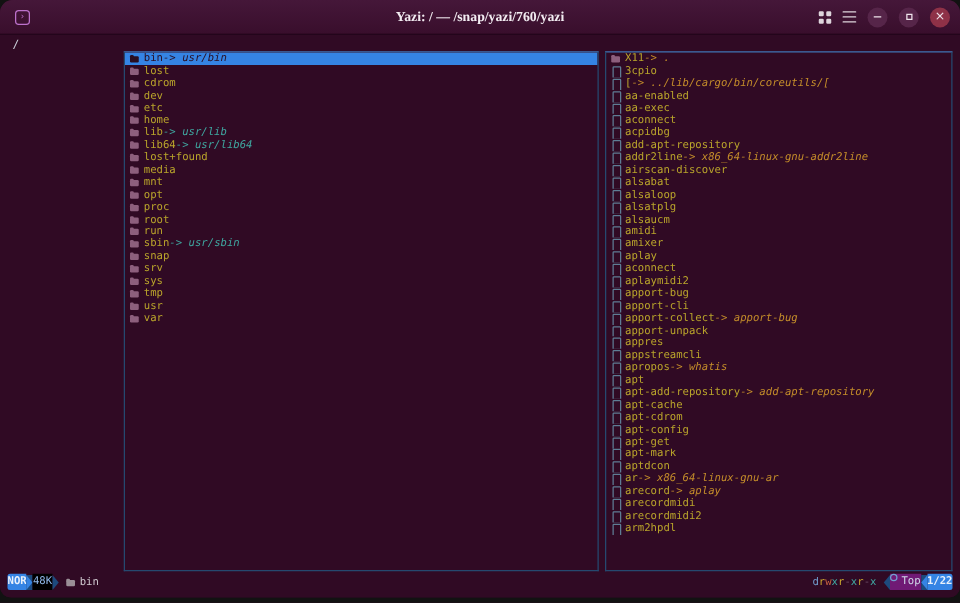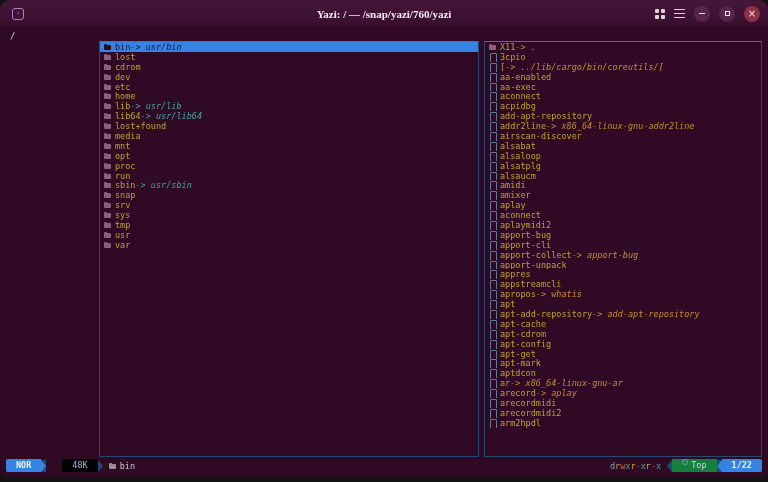--- a/index.html
+++ b/index.html
@@ -84,24 +84,24 @@
   .icon.file::before{ content:""; position:absolute; left:1px; top:0; width:5px; height:8px; border:1px solid #5e7d94; border-radius:1px; }
   .row.selected .icon.dir::before, .row.selected .icon.dir::after { background:#2a0e22; }
 
   
   .statusbar {
     position:absolute; left:6px; right:6px; bottom:6px; height:13px;
     display:flex; justify-content:space-between; align-items:center;
     font-size:8.5px;
   }
   .sb-left, .sb-right { display:flex; align-items:center; height:13px; }
-  .chip { height:13px; line-height:13px; padding:0 10px; }
+  .chip { height:13px; line-height:13px; padding:0 0; }
   .chip.mode { background:var(--accent,#3584e4); color:#eaf1fb; font-weight:bold; border-radius:2px 0 0 2px; }
-  .chip.size { background:#000000; color:#8fb7e8;margin-left:16px; }
-  .chip.scroll { background:#15803d; color:#cfd8e8; display:flex; align-items:flex-start; gap:3px; }
+  .chip.size { background:#000000; color:#8fb7e8; }
+  .chip.scroll { background:#701a75; color:#cfd8e8; display:flex; align-items:flex-start; gap:3px; }
   .chip.pos { background:var(--accent,#3584e4); color:#eaf1fb; font-weight:bold; border-radius:0 2px 2px 0; }
   .sep { width:0; height:0; border-top:6.5px solid transparent; border-bottom:6.5px solid transparent; }
   .sep.r-accent-on-dark { border-left:5px solid var(--accent,#3584e4); background:#1d4a7d; }
   .sep.r-dark-on-bg { border-left:5px solid #1d4a7d; }
   .sep.l-dark-on-bg { border-right:5px solid #1d4a7d; }
   .sep.l-accent-on-dark { border-right:5px solid var(--accent,#3584e4); background:#1d4a7d; }
   .hovered-name { color:#cfc9cf; margin-left:3px; }
   .status-folder { position:relative; width:8px; height:8px; margin-left:6px; flex:none; }
   .status-folder::before { content:""; position:absolute; left:0; top:2px; width:7px; height:5px; background:#9a8f96; border-radius:1px; }
   .status-folder::after  { content:""; position:absolute; left:0; top:1px; width:3px; height:2px; background:#9a8f96; border-radius:1px; }
@@ -196,20 +196,24 @@
             <span class="icon dir"></span>
             <span class="name">mnt</span>
           </div>
           <div class="row">
             <span class="icon dir"></span>
             <span class="name">opt</span>
           </div>
           <div class="row">
             <span class="icon dir"></span>
             <span class="name">proc</span>
+          </div>
+          <div class="row">
+            <span class="icon dir"></span>
+            <span class="name">root</span>
           </div>
           <div class="row">
             <span class="icon dir"></span>
             <span class="name">run</span>
           </div>
           <div class="row">
             <span class="icon dir"></span>
             <span class="name">sbin</span>
             <span class="linktext"> -&gt; usr/sbin</span>
           </div>

